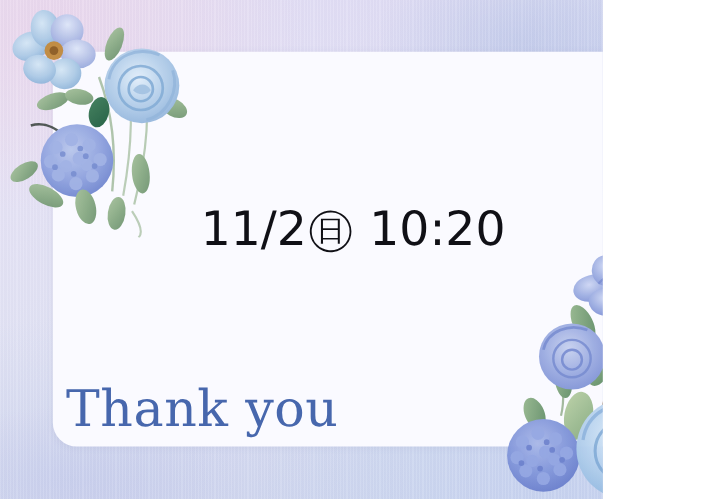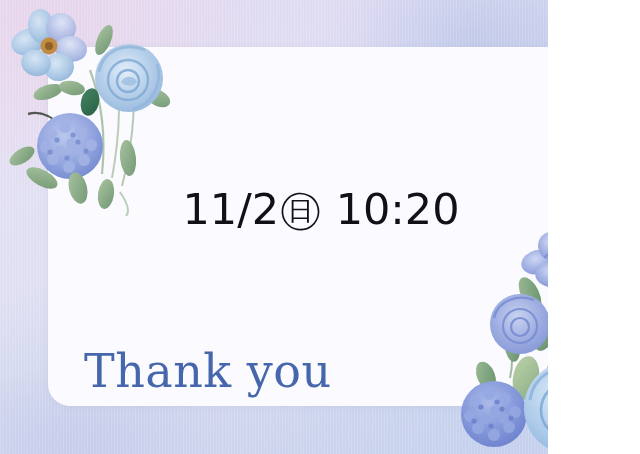--- a/index.html
+++ b/index.html
@@ -78,21 +78,21 @@
     letter-spacing: 0.5px;
     white-space: pre;
     pointer-events: none;
   }
   .note-line { display: block; }
   .line-date { font-size: 43px; letter-spacing: 0px; }
   .line-addr { font-size: 41px; }
 
   .thankyou {
     position: absolute;
-    left: 84px;
+    left: 60px;
     top: 345px;
     font-family: "DejaVu Serif", "Liberation Serif", serif;
     font-size: 46px;
     line-height: 52px;
     color: #4767ad;
     letter-spacing: 0.5px;
   }
 
   
   .floral { position: absolute; pointer-events: none; }

